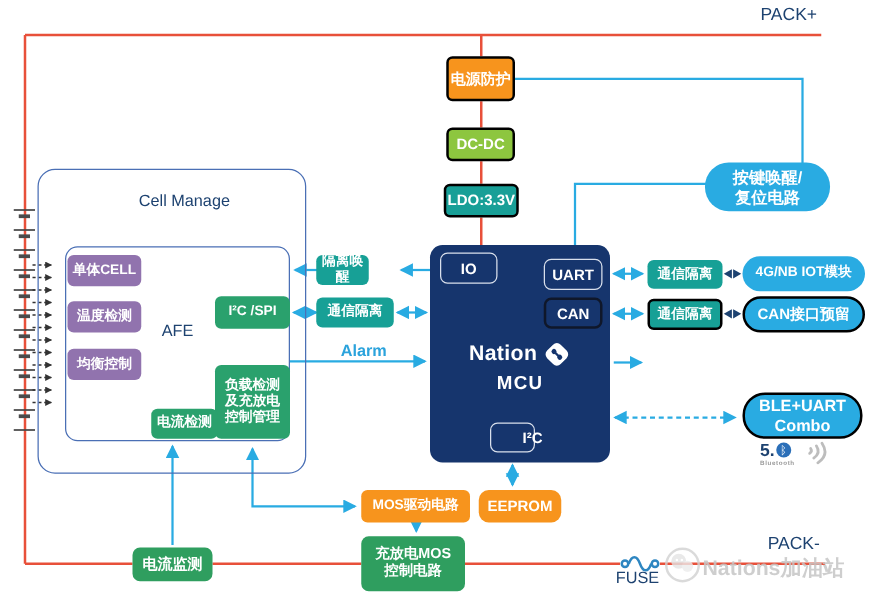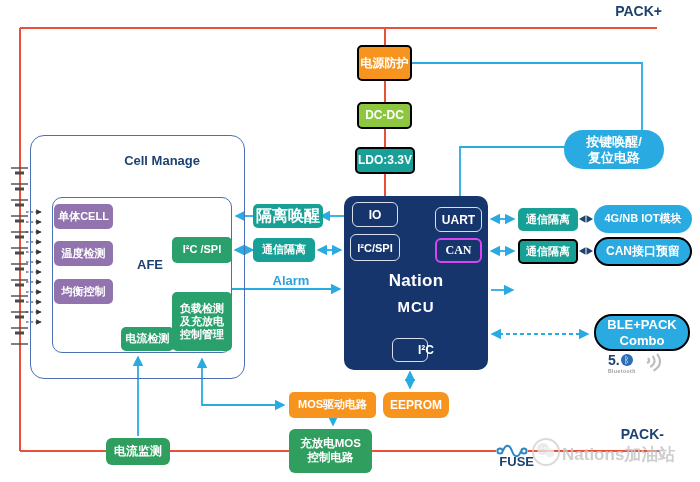--- a/index.html
+++ b/index.html
@@ -15,21 +15,21 @@
   .purple{background:#9173ae;}
   .orange{background:#f7941d;}
   .cyanpill{background:#29abe2;}
   .redborder{border:2px solid #000000;}
   .pill{border-radius:16px;}
   .outline{position:absolute;z-index:1;border:1.5px solid #4a6fb5;border-radius:14px;
            background:transparent;box-sizing:border-box;}
   .port{position:absolute;z-index:3;display:flex;align-items:center;justify-content:center;
         border:1.5px solid #d9e0ec;border-radius:6px;color:#fff;font-weight:bold;
         font-size:12px;box-sizing:border-box;}
-  .navytext{position:absolute;z-index:2;color:#1d4270;font-weight:bold;text-align:right;}
+  .navytext{position:absolute;z-index:2;color:#1d4270;font-weight:normal;text-align:center;}
   .cyantext{position:absolute;z-index:2;color:#2ba3dc;font-weight:bold;text-align:center;}
   .mcu{position:absolute;z-index:2;background:#16356d;border-radius:10px;}
   .brandrow{position:absolute;z-index:3;display:flex;align-items:center;justify-content:center;gap:4px;
             color:#fff;font-weight:bold;font-size:17px;letter-spacing:.3px;}
   .wm{position:absolute;z-index:4;color:#c6c6c6;font-size:17px;font-weight:bold;opacity:.85;}
   .btrow{position:absolute;z-index:2;display:flex;align-items:flex-start;gap:8px;}
 </style>
 </head>
 <body>
 
@@ -154,51 +154,50 @@
   <div class="box purple" style="left:54px;top:204px;width:59px;height:25px;font-size:11px;">单体CELL</div>
   <div class="box purple" style="left:54px;top:241px;width:59px;height:25px;font-size:11px;">温度检测</div>
   <div class="box purple" style="left:54px;top:279px;width:59px;height:25px;font-size:11px;">均衡控制</div>
 
   <div class="box green2" style="left:172px;top:237px;width:60px;height:26px;font-size:11px;">I²C /SPI</div>
   <div class="box green2" style="left:172px;top:292px;width:60px;height:59px;font-size:11px;">负载检测
 及充放电
 控制管理</div>
   <div class="box green2" style="left:121px;top:327px;width:53px;height:24px;font-size:11px;">电流检测</div>
 
-  <div class="box teal" style="left:253px;top:204px;width:70px;height:24px;font-size:16px;">隔离唤醒</div>
+  <div class="box teal" style="left:253px;top:204px;width:42px;height:24px;font-size:11px;">隔离唤醒</div>
   <div class="box teal" style="left:253px;top:238px;width:62px;height:24px;font-size:11px;">通信隔离</div>
   <div class="cyantext" style="left:266px;top:273px;width:50px;font-size:13px;">Alarm</div>
 
   <div class="mcu" style="left:344px;top:196px;width:144px;height:174px;"></div>
   <div class="port" style="left:352px;top:202px;width:46px;height:25px;">IO</div>
-  <div class="port" style="left:350px;top:234px;width:50px;height:27px;font-size:11px;">I²C/SPI</div>
   <div class="port" style="left:435px;top:207px;width:47px;height:25px;">UART</div>
-  <div class="port" style="left:435px;top:238px;width:47px;height:25px;border:2px solid #d946ef;font-family:Liberation Serif, serif;">CAN</div>
+  <div class="port" style="left:435px;top:238px;width:47px;height:25px;border:2px solid #0f172a;">CAN</div>
   <div class="port" style="left:392px;top:338px;width:36px;height:24px;padding-left:32px;">I²C</div>
 
-  <div class="brandrow" style="left:352px;top:271px;width:128px;height:24px;flex-direction:column;">
+  <div class="brandrow" style="left:352px;top:271px;width:128px;height:24px;">
     <span>Nation</span>
     <svg width="23" height="23" viewBox="0 0 24 24">
       <g transform="rotate(45 12 12)">
         <rect x="4" y="4" width="16" height="16" rx="4.5" fill="#fff"></rect>
         <circle cx="8.6" cy="12" r="2.1" fill="#16356d"></circle>
         <circle cx="15.4" cy="12" r="2.1" fill="#16356d"></circle>
         <rect x="8.6" y="11" width="6.8" height="2" fill="#16356d"></rect>
       </g>
     </svg>
   </div>
   <div class="brandrow" style="left:344px;top:296px;width:144px;height:20px;font-size:15px;letter-spacing:1px;">
     <span>MCU</span>
   </div>
 
   <div class="box teal" style="left:518px;top:208px;width:60px;height:23px;font-size:11px;">通信隔离</div>
   <div class="box cyanpill pill" style="left:594px;top:205px;width:98px;height:28px;font-size:11px;">4G/NB IOT模块</div>
   <div class="box teal redborder" style="left:518px;top:239px;width:60px;height:25px;font-size:11px;">通信隔离</div>
   <div class="box cyanpill pill redborder" style="left:594px;top:237px;width:98px;height:29px;font-size:12px;">CAN接口预留</div>
-  <div class="box cyanpill redborder" style="left:594px;top:314px;width:96px;height:37px;border-radius:18px;font-size:13px;">BLE+PACK
+  <div class="box cyanpill redborder" style="left:594px;top:314px;width:96px;height:37px;border-radius:18px;font-size:13px;">BLE+UART
 Combo</div>
 
   <div class="btrow" style="left:608px;top:352px;">
     <div style="text-align:center;">
       <div style="display:flex;align-items:center;gap:1px;">
         <span style="color:#1d4270;font-weight:bold;font-size:14px;">5.</span>
         <span style="display:inline-flex;width:12px;height:12px;border-radius:50%;background:#2b6fb8;color:#fff;
                      font-size:9px;align-items:center;justify-content:center;">ᛒ</span>
       </div>
       <div style="font-size:5px;color:#9a9a9a;font-weight:bold;letter-spacing:.5px;">Bluetooth</div>

